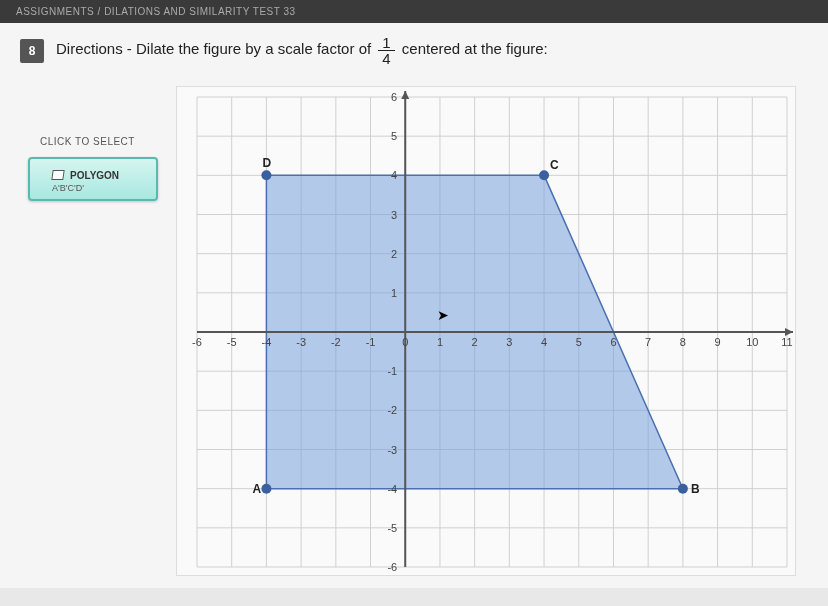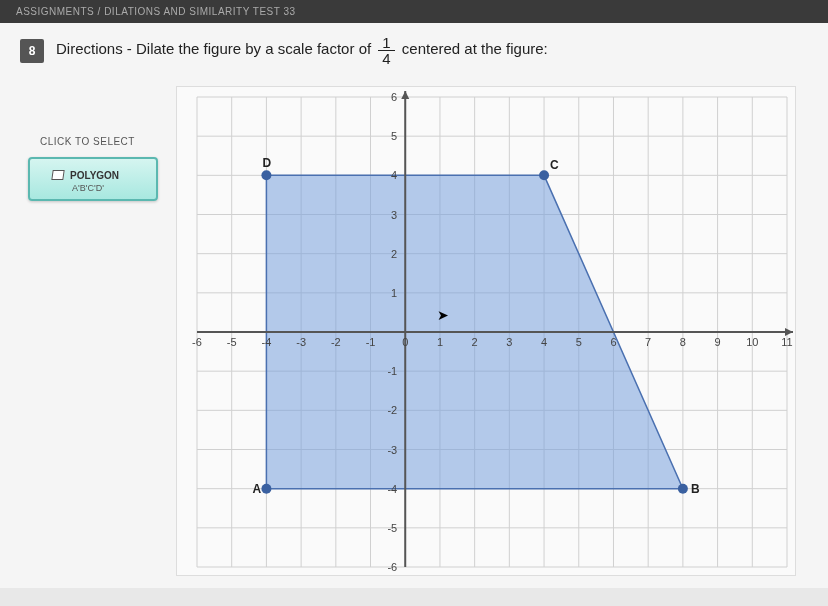--- a/index.html
+++ b/index.html
@@ -12,21 +12,21 @@
 .directions { font-size: 15px; font-weight: normal; color: #222; }
 .frac { display: inline-block; vertical-align: middle; text-align: center; line-height: 1; margin: 0 3px; }
 .frac .n { display: block; border-bottom: 1.5px solid #222; padding: 0 4px; }
 .frac .d { display: block; padding: 0 4px; }
 .work-area { display: flex; gap: 18px; padding: 8px 0 0 8px; }
 .sidebar { width: 130px; }
 .click-label { font-size: 10px; color: #555; letter-spacing: 0.5px; margin: 50px 0 10px 12px; }
 .polybtn { background: linear-gradient(#d5f5f0,#a8e8e0); border: 2px solid #5bb8b0; border-radius: 4px; padding: 6px 22px; cursor: pointer; box-shadow: 0 1px 3px rgba(0,0,0,0.2); }
 .polybtn .ic { display: inline-block; width: 12px; height: 10px; border: 1.5px solid #555; transform: skewX(-8deg); vertical-align: middle; margin-right: 6px; background: #fff; }
 .polybtn .t1 { font-size: 10px; font-weight: bold; color: #333; }
-.polybtn .t2 { font-size: 9px; color: #555; display: block; margin-left: 20px; }
+.polybtn .t2 { font-size: 9px; color: #555; display: block; }
 .graph-wrap { position: relative; width: 620px; height: 490px; background: #fafafa; border: 1px solid #ddd; }
 .grid line { stroke: #d0d0d0; stroke-width: 1; }
 .axis line { stroke: #555; stroke-width: 2; }
 .tick text { font-size: 11px; fill: #444; }
 .poly { fill: rgba(120,160,220,0.55); stroke: #4a70b0; stroke-width: 1.5; }
 .pt { fill: #3a60a0; }
 .ptlabel { font-size: 12px; font-weight: bold; fill: #222; }
 .cursor { position: absolute; font-size: 14px; color: #000; pointer-events: none; }
 </style>
 </head>

